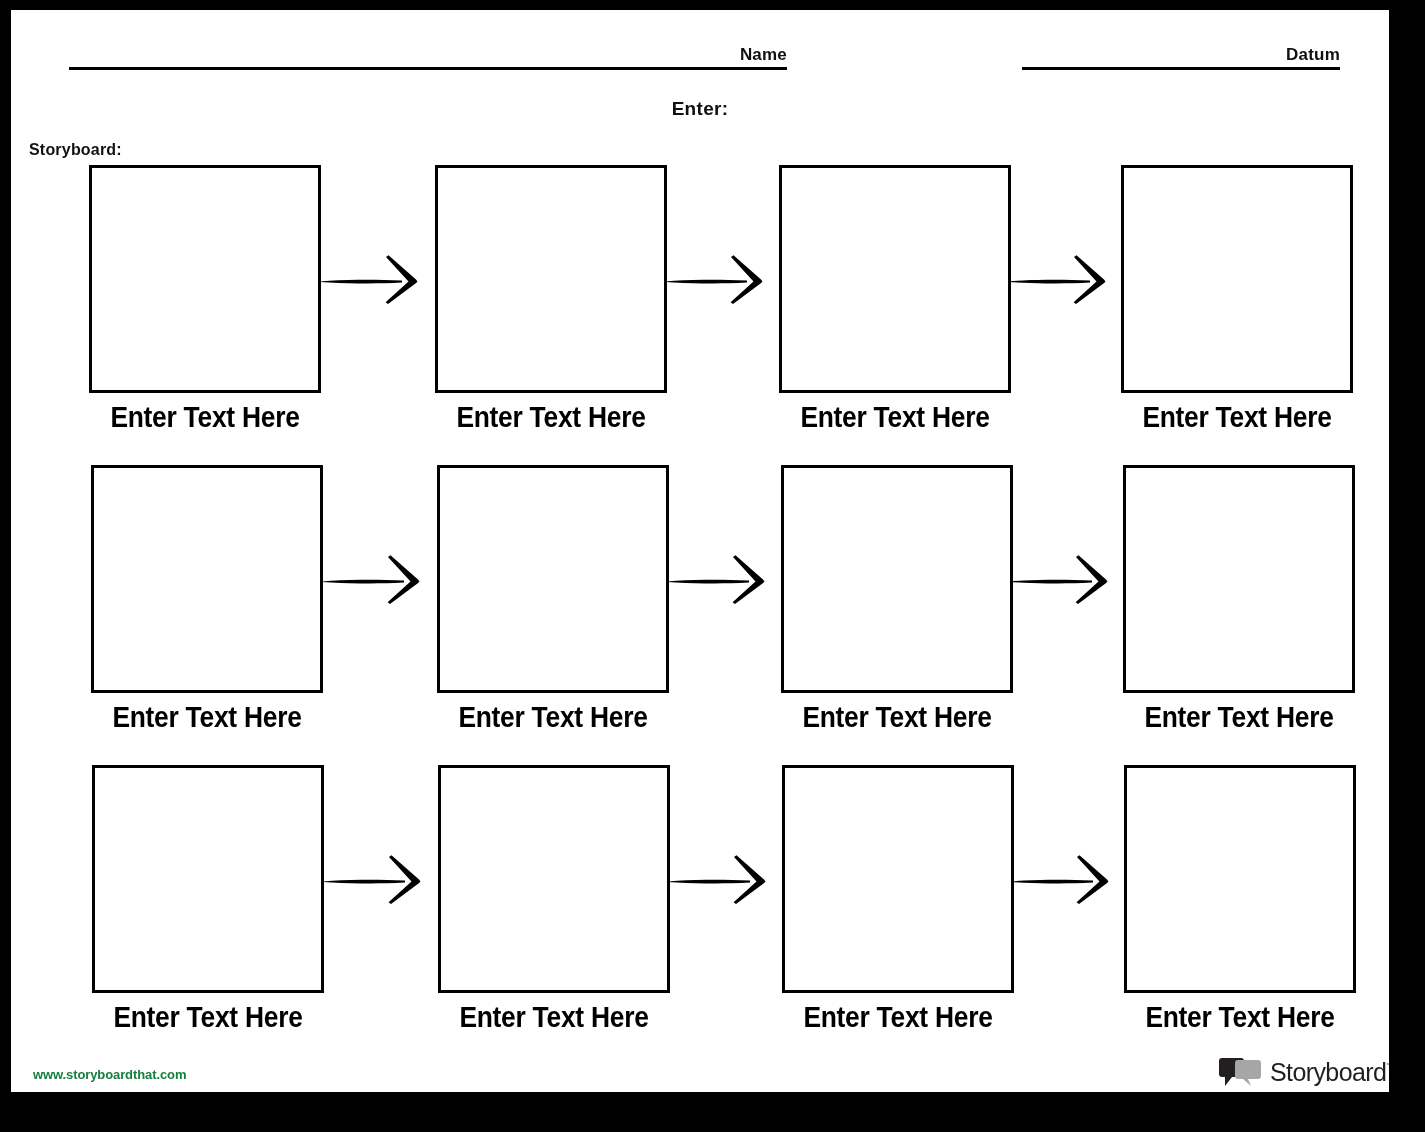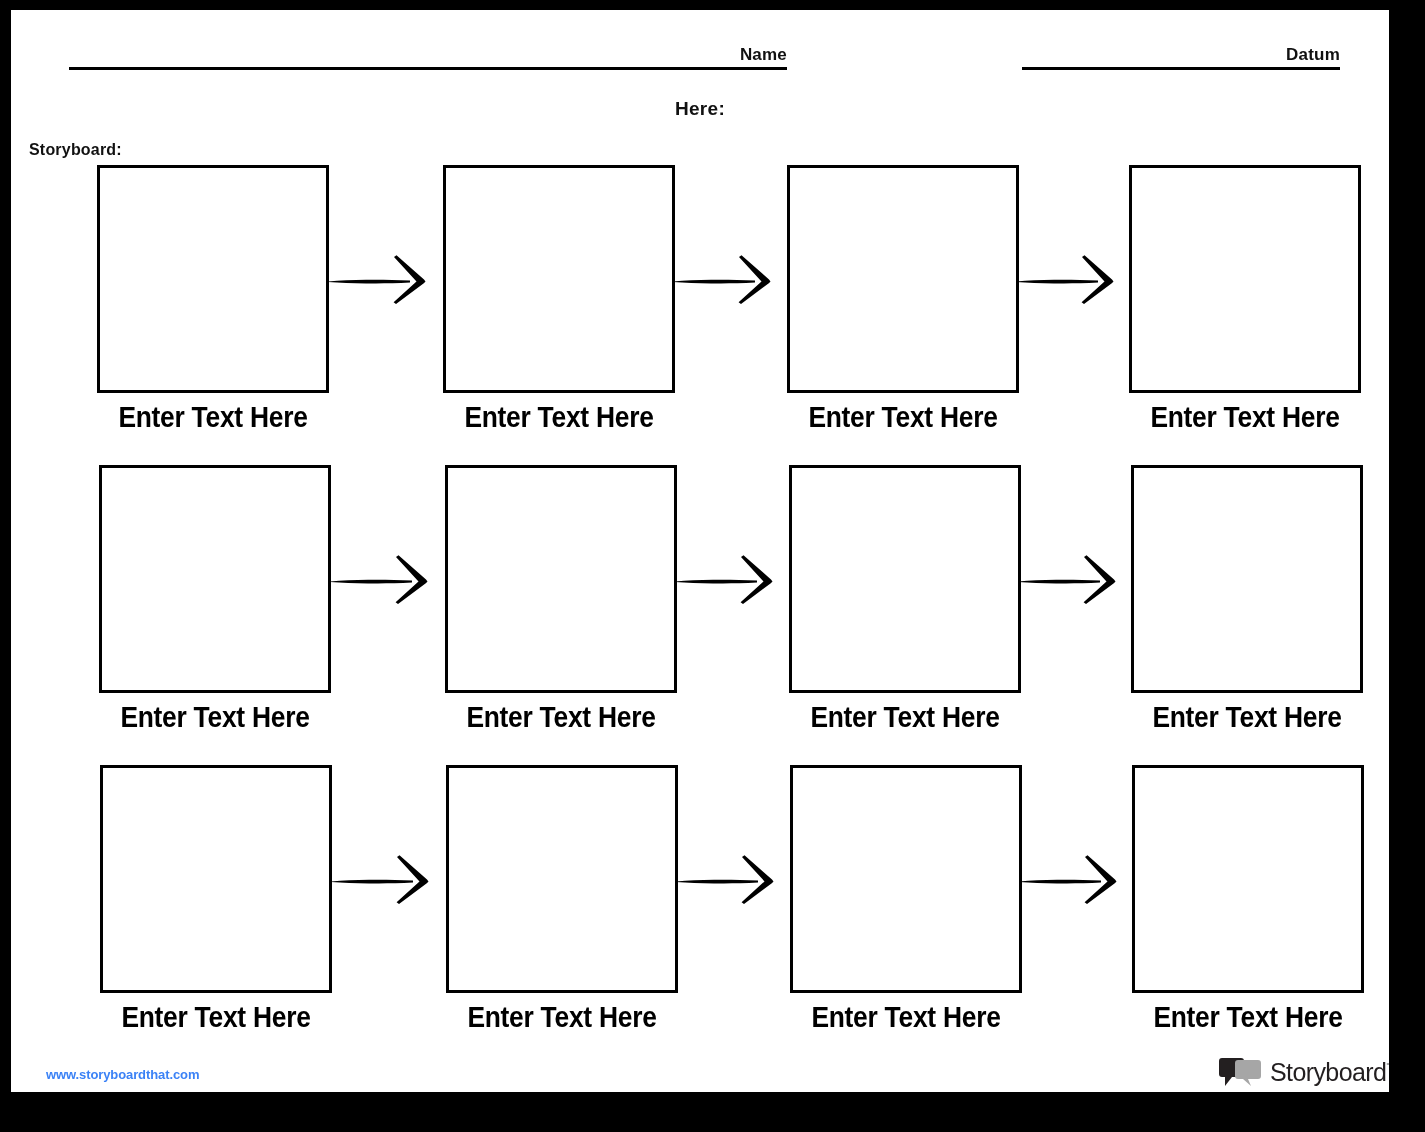--- a/index.html
+++ b/index.html
@@ -80,21 +80,21 @@
     top: 131px;
     font-weight: bold;
     font-size: 16px;
     color: #111111;
     letter-spacing: 0.2px;
   }
 
   
   #grid {
     position: absolute;
-    left: 8px;
+    left: 0;
     top: 155px;
     width: 1218px;
   }
   .grid-row {
     position: relative;
     height: 300px;
   }
   .cell {
     position: absolute;
     top: 0;
@@ -153,25 +153,25 @@
 
   .r3 .a0 { left: 310px; }
   .r3 .a1 { left: 655px; }
   .r3 .a2 { left: 998px; }
 
   .arrow svg { display: block; width: 112px; height: 58px; }
 
   
   #footer-url {
     position: absolute;
-    left: 35px;
+    left: 22px;
     top: 1057px;
     font-size: 13px;
     font-weight: bold;
-    color: #3b82f6;
+    color: #15803d;
     letter-spacing: -0.1px;
   }
   #logo {
     position: absolute;
     left: 1208px;
     top: 1046px;
     display: flex;
     align-items: center;
     gap: 7px;
   }
@@ -195,21 +195,21 @@
     <div class="field-row" id="name-field">
       <span class="field-label">Name</span>
       <span class="field-rule"></span>
     </div>
 
     <div class="field-row" id="date-field">
       <span class="field-label">Datum</span>
       <span class="field-rule"></span>
     </div>
 
-    <div id="title-line">Here:</div>
+    <div id="title-line">Enter:</div>
 
     <div id="directions-line">Storyboard:</div>
 
     <div id="grid">
 
       <div class="grid-row r1">
         <div class="cell c0">
           <div class="cell-box"></div>
           <div class="cell-caption">Enter Text Here</div>
         </div>

